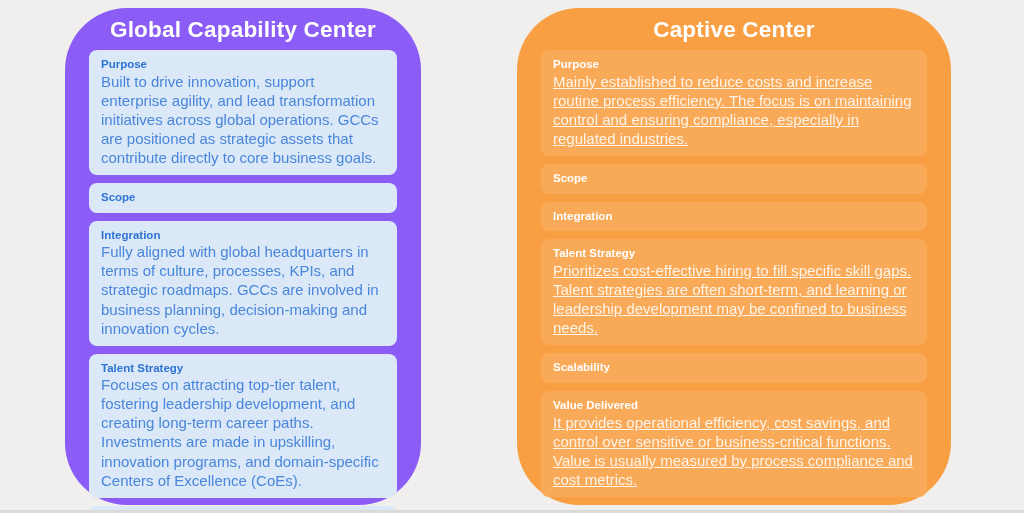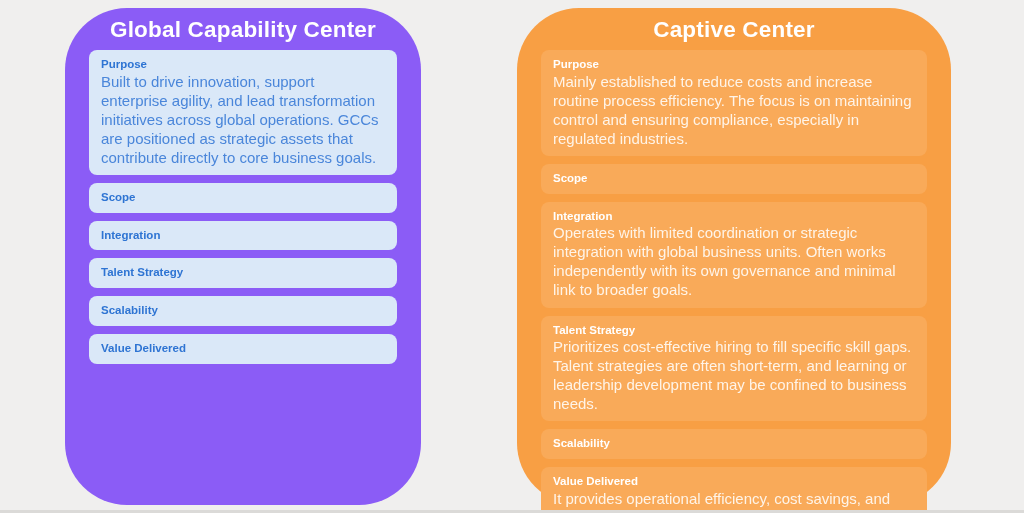--- a/index.html
+++ b/index.html
@@ -61,21 +61,21 @@
     font-size: 11.5px;
     line-height: 1.28;
   }
   .panel-blue .card-heading { color: #2e74d3; }
   .panel-orange .card-heading { color: #ffffff; }
   .card-body {
     font-size: 15px;
     line-height: 1.27;
   }
   .panel-blue .card-body { color: #4a86da; }
-  .panel-orange .card-body { color: rgba(255, 252, 247, 0.9); }
+  .panel-orange .card-body { color: rgba(255, 252, 247, 0.9); text-decoration: underline; }
   .bottom-strip {
     position: absolute;
     left: 0;
     bottom: 0;
     width: 100%;
     height: 3px;
     background: #dbdad8;
   }
 </style>
 </head>
@@ -90,24 +90,26 @@
     <div class="card-heading">Purpose</div>
     <div class="card-body">Built to drive innovation, support enterprise agility, and lead transformation initiatives across global operations. GCCs are positioned as strategic assets that contribute directly to core business goals.</div>
   </div>
 
   <div class="card">
     <div class="card-heading">Scope</div>
   </div>
 
   <div class="card">
     <div class="card-heading">Integration</div>
+    <div class="card-body">Fully aligned with global headquarters in terms of culture, processes, KPIs, and strategic roadmaps. GCCs are involved in business planning, decision-making and innovation cycles.</div>
   </div>
 
   <div class="card">
     <div class="card-heading">Talent Strategy</div>
+    <div class="card-body">Focuses on attracting top-tier talent, fostering leadership development, and creating long-term career paths. Investments are made in upskilling, innovation programs, and domain-specific Centers of Excellence (CoEs).</div>
   </div>
 
   <div class="card">
     <div class="card-heading">Scalability</div>
   </div>
 
   <div class="card">
     <div class="card-heading">Value Delivered</div>
   </div>
 </div>
@@ -120,33 +122,32 @@
     <div class="card-heading">Purpose</div>
     <div class="card-body">Mainly established to reduce costs and increase routine process efficiency. The focus is on maintaining control and ensuring compliance, especially in regulated industries.</div>
   </div>
 
   <div class="card">
     <div class="card-heading">Scope</div>
   </div>
 
   <div class="card">
     <div class="card-heading">Integration</div>
-    <div class="card-body">Operates with limited coordination or strategic integration with global business units. Often works independently with its own governance and minimal link to broader goals.</div>
   </div>
 
   <div class="card">
     <div class="card-heading">Talent Strategy</div>
     <div class="card-body">Prioritizes cost-effective hiring to fill specific skill gaps. Talent strategies are often short-term, and learning or leadership development may be confined to business needs.</div>
   </div>
 
   <div class="card">
     <div class="card-heading">Scalability</div>
   </div>
 
   <div class="card">
     <div class="card-heading">Value Delivered</div>
-    <div class="card-body">It provides operational efficiency, cost savings, and control over sensitive or business-critical functions. Value is usually measured by enabling compliance and cost metrics.</div>
+    <div class="card-body">It provides operational efficiency, cost savings, and control over sensitive or business-critical functions. Value is usually measured by process compliance and cost metrics.</div>
   </div>
 </div>
   </section>
 
   <div class="bottom-strip"></div>
 </div>
 
 </body></html>

